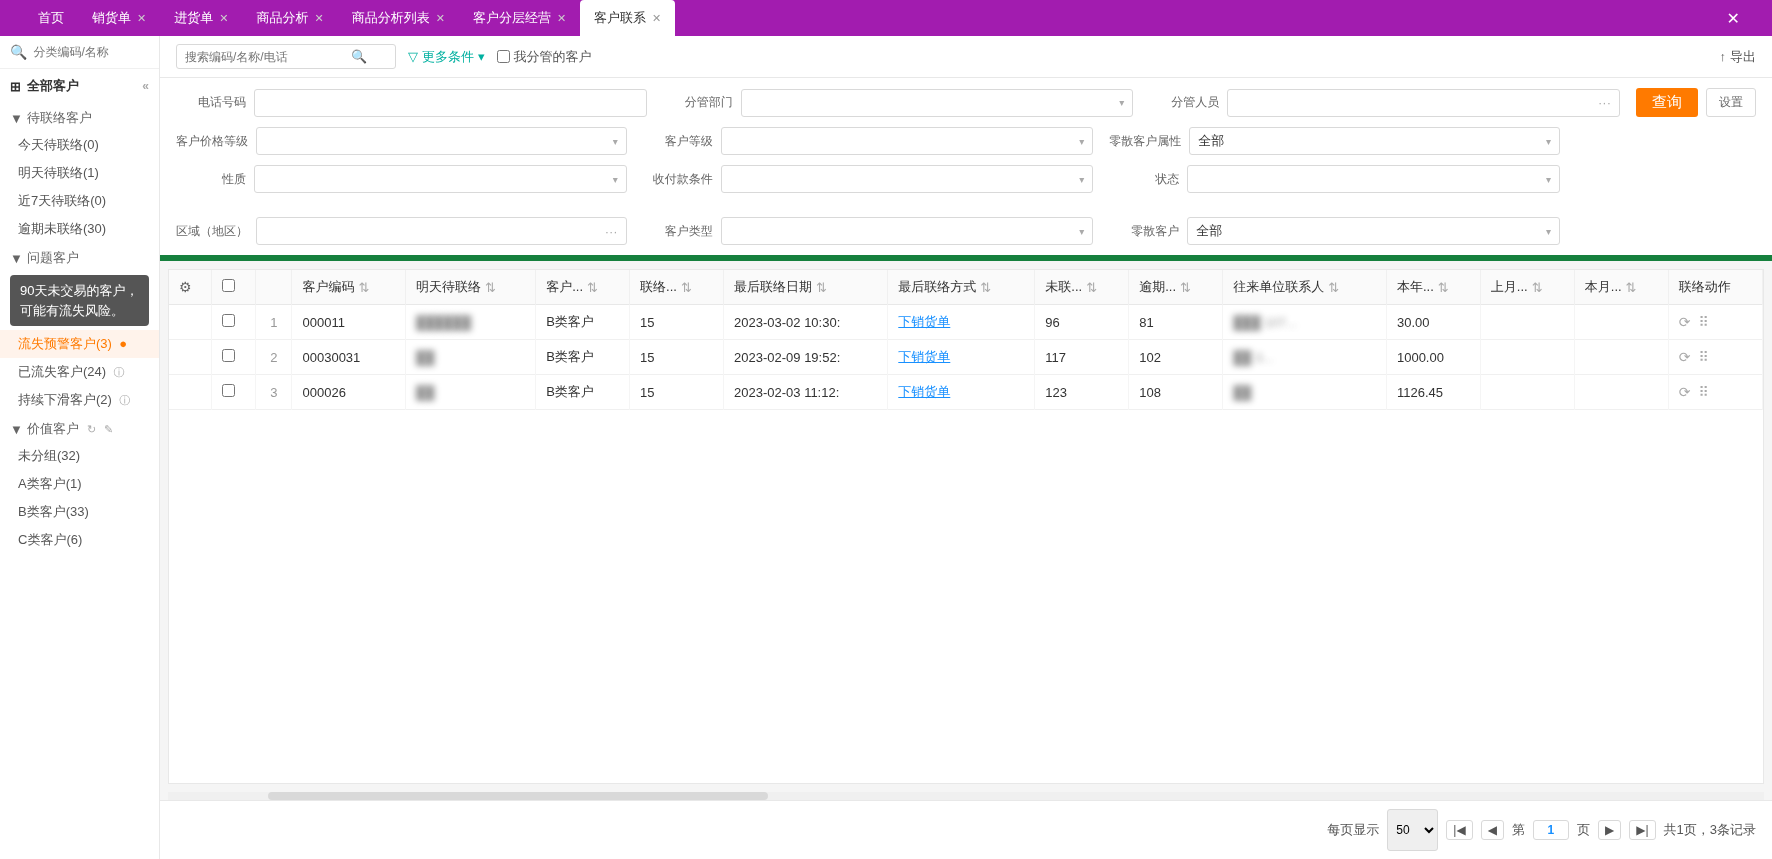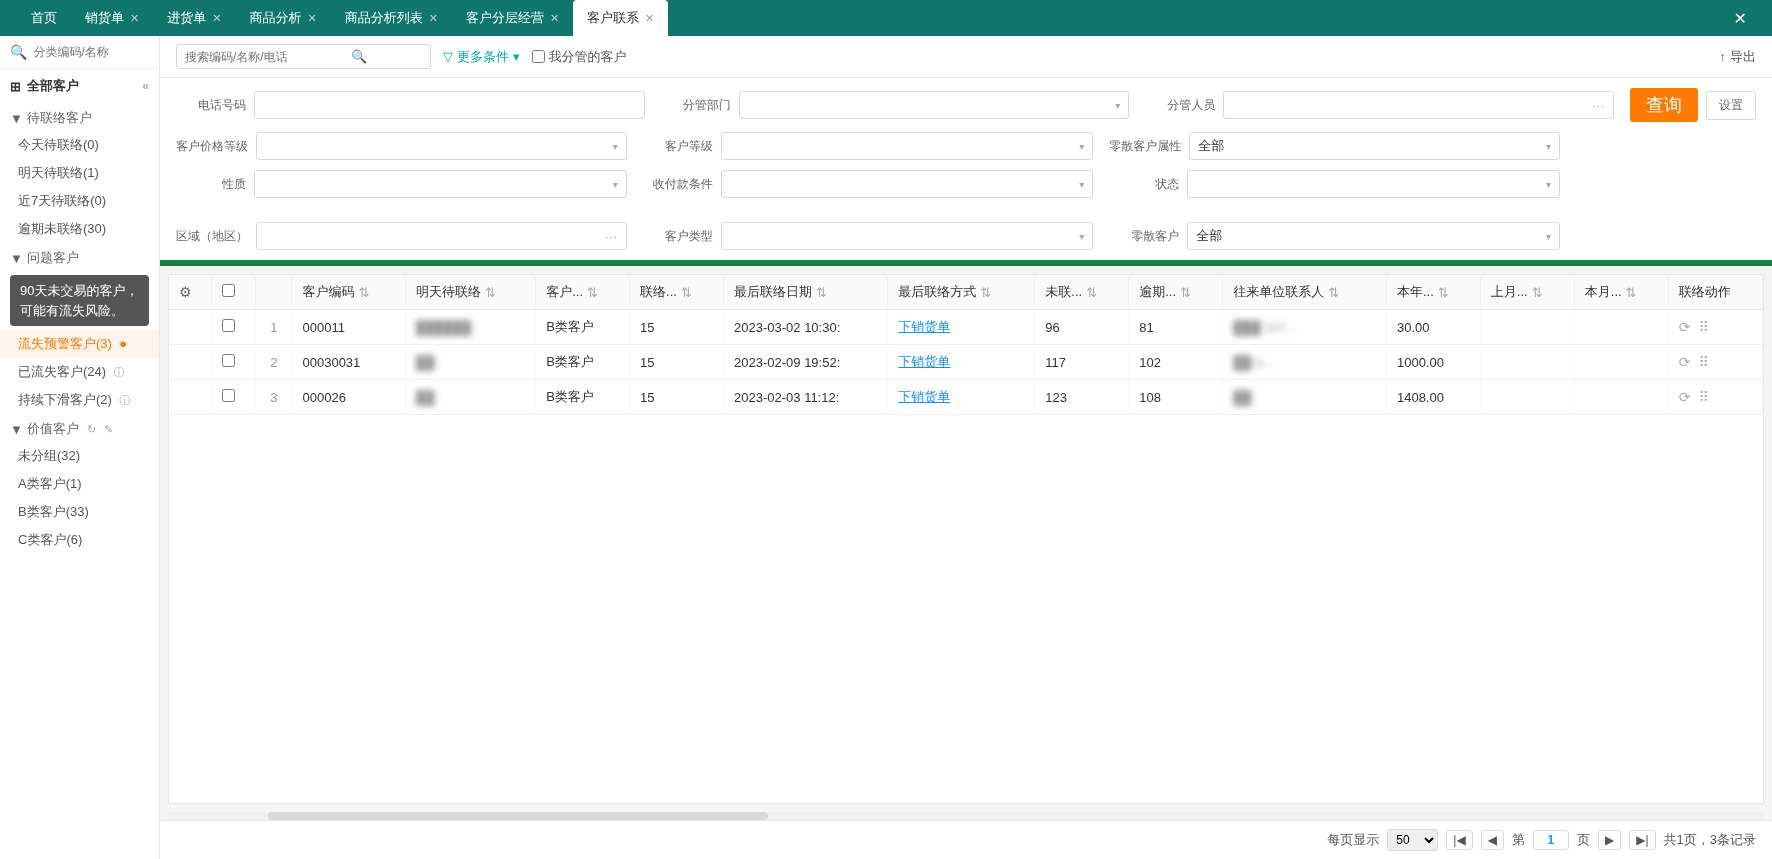--- a/index.html
+++ b/index.html
@@ -2,23 +2,23 @@
 <html><head>
   <meta charset="utf-8">
   <style>
     * { box-sizing: border-box; margin: 0; padding: 0; font-family: 'Microsoft YaHei', Arial, sans-serif; font-size: 13px; }
     body { background: #f5f5f5; overflow: hidden; }
 
     
     .tab-bar {
       display: flex;
       align-items: center;
-      background: #0f766e;
+      background: #a21caf;
       height: 36px;
-      padding: 0 17px;
+      padding: 0 24px;
       color: white;
     }
     .tab-item {
       display: flex;
       align-items: center;
       padding: 0 14px;
       height: 36px;
       cursor: pointer;
       color: white;
       font-size: 13px;
@@ -133,21 +133,21 @@
       border-bottom: 1px solid #e8e8e8;
       flex-shrink: 0;
     }
     .filter-search-input {
       display: flex;
       align-items: center;
       border: 1px solid #d9d9d9;
       border-radius: 3px;
       padding: 4px 8px;
       gap: 6px;
-      width: 255px;
+      width: 220px;
     }
     .filter-search-input input {
       border: none;
       outline: none;
       font-size: 12px;
       color: #999;
       width: 160px;
     }
     .filter-more-btn {
       display: flex;
@@ -226,21 +226,21 @@
       gap: 8px;
       flex-shrink: 0;
     }
     .btn-query {
       background: #ff7a00;
       color: white;
       border: none;
       border-radius: 3px;
       padding: 5px 16px;
       cursor: pointer;
-      font-size: 18px;
+      font-size: 15px;
     }
     .btn-settings {
       background: white;
       color: #666;
       border: 1px solid #d9d9d9;
       border-radius: 3px;
       padding: 5px 12px;
       cursor: pointer;
       font-size: 12px;
     }
@@ -299,21 +299,21 @@
       background: white;
       border-top: 1px solid #e8e8e8;
       gap: 8px;
       font-size: 12px;
       color: #555;
       flex-shrink: 0;
     }
     .pagination select {
       border: 1px solid #d9d9d9;
       border-radius: 3px;
-      padding: 2px 4px;
+      padding: 12px 4px;
       font-size: 12px;
     }
     .page-btn {
       border: 1px solid #d9d9d9;
       background: white;
       border-radius: 3px;
       padding: 2px 6px;
       cursor: pointer;
       color: #555;
       font-size: 12px;
@@ -708,21 +708,21 @@
     <td class="row-num">3</td>
     <td>000026</td>
     <td><span class="blurred">██</span></td>
     <td>B类客户</td>
     <td>15</td>
     <td>2023-02-03 11:12:</td>
     <td><span class="link-text">下销货单</span></td>
     <td>123</td>
     <td>108</td>
     <td><span class="blurred">██</span></td>
-    <td>1408.00</td>
+    <td>1126.45</td>
     <td></td>
     <td></td>
     <td>
       <div class="action-icons">
         <span class="action-icon">⟳</span>
         <span class="action-icon">⠿</span>
       </div>
     </td>
   </tr>
           </tbody>

